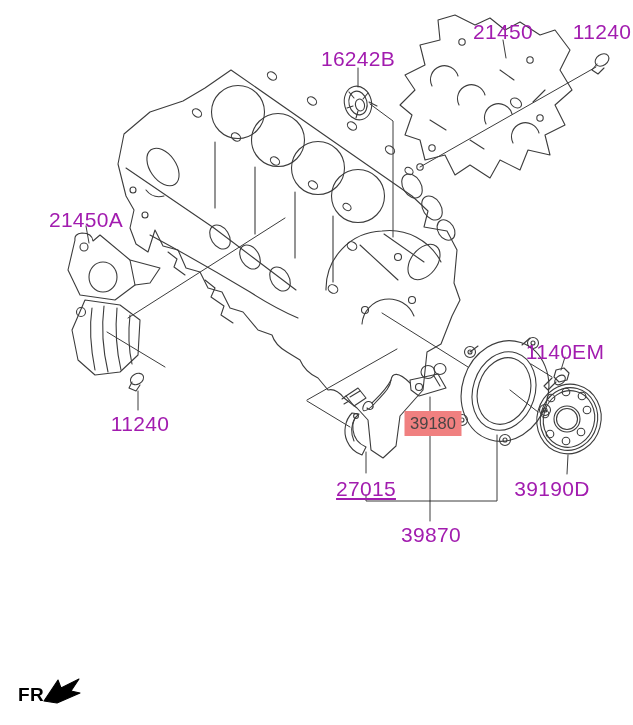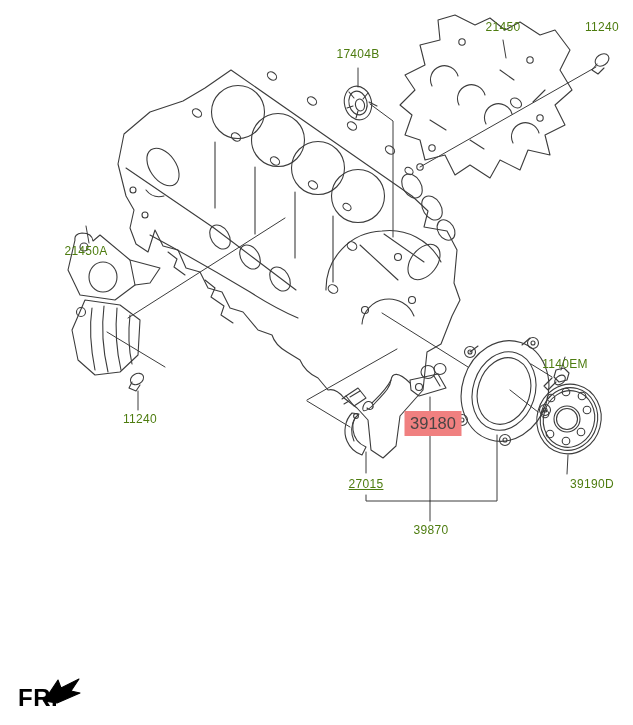--- a/index.html
+++ b/index.html
@@ -1,24 +1,24 @@
 <!DOCTYPE html>
 <html><head>
 <meta charset="utf-8">
 <style>
   html,body{margin:0;padding:0;background:#ffffff;}
   #stage{position:relative;width:633px;height:725px;background:#ffffff;overflow:hidden;
          font-family:"Liberation Sans", sans-serif;}
   svg{position:absolute;left:0;top:0;}
-  .part-label{position:absolute;transform:translateX(-50%);color:#4d7c0f;
-              font-size:12px;letter-spacing:0.3px;white-space:nowrap;cursor:pointer;}
+  .part-label{position:absolute;transform:translateX(-50%);color:#a21caf;
+              font-size:21px;letter-spacing:0.3px;white-space:nowrap;cursor:pointer;}
   .hl-box{position:absolute;width:57px;height:25px;line-height:25px;text-align:center;
           transform:translateX(-50%);color:#4a4444;font-size:16.5px;cursor:pointer;}
   .fr-label{position:absolute;left:18px;top:684px;color:#000;font-weight:bold;
-            font-size:24px;letter-spacing:0.5px;}
+            font-size:19px;letter-spacing:0.5px;}
 </style>
 </head>
 <body>
 
 <div id="stage">
 
 <svg width="633" height="725" viewBox="0 0 633 725">
   <g fill="none" stroke="#3c3c3c" stroke-width="1.1" stroke-linejoin="round" stroke-linecap="round">
 
     <g>
@@ -215,25 +215,25 @@
       <path d="M 430,397 L 430,501"></path>
       <path d="M 366,452 L 366,473"></path>
       <path d="M 366,495 L 366,501 L 497,501 L 497,435"></path>
       <path d="M 430,501 L 430,521"></path>
     </g>
 
     <path d="M 44,701 L 58,680 L 61,688 L 79,679 L 71,691 L 80,693 L 57,703 Z" fill="#000000" stroke="#000000"></path>
   </g>
 </svg>
 
-<div class="part-label" style="left:358px;top:47px;">17404B</div>
+<div class="part-label" style="left:358px;top:47px;">16242B</div>
 <div class="part-label" style="left:503px;top:20px;">21450</div>
 <div class="part-label" style="left:602px;top:20px;">11240</div>
-<div class="part-label" style="left:86px;top:208px;margin-top:36px;">21450A</div>
+<div class="part-label" style="left:86px;top:208px;">21450A</div>
 <div class="part-label" style="left:140px;top:412px;">11240</div>
-<div class="part-label" style="left:565px;top:340px;margin-top:17px;">1140EM</div>
+<div class="part-label" style="left:565px;top:340px;">1140EM</div>
 <div class="hl-box" style="left: 433px; top: 411px; background: rgb(240, 128, 128);">39180</div>
 <div class="part-label" style="left:366px;top:477px;text-decoration:underline;">27015</div>
-<div class="part-label" style="left:552px;top:477px;margin-left:40px;">39190D</div>
+<div class="part-label" style="left:552px;top:477px;">39190D</div>
 <div class="part-label" style="left:431px;top:523px;">39870</div>
 <div class="fr-label">FR.</div>
 
 </div>
 
 </body></html>

